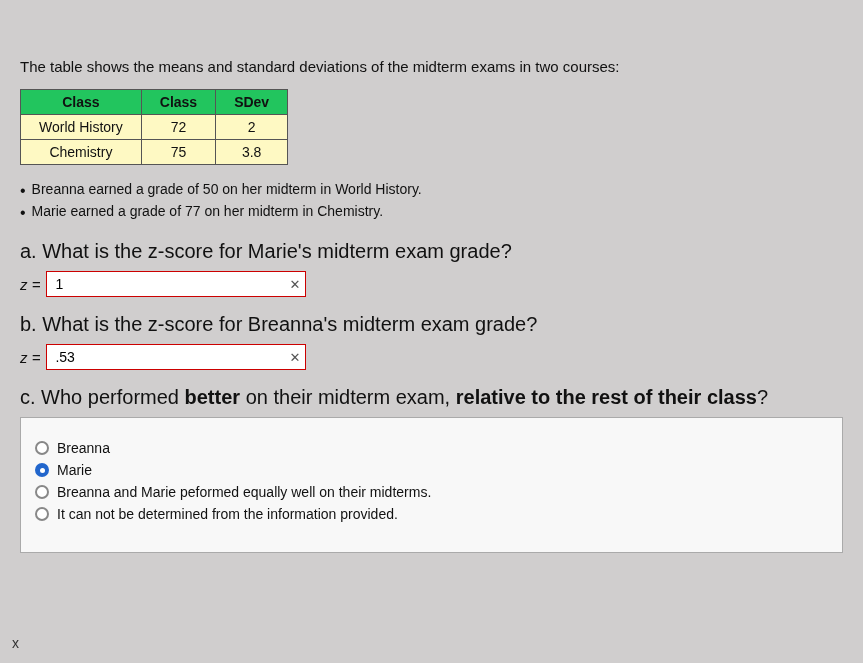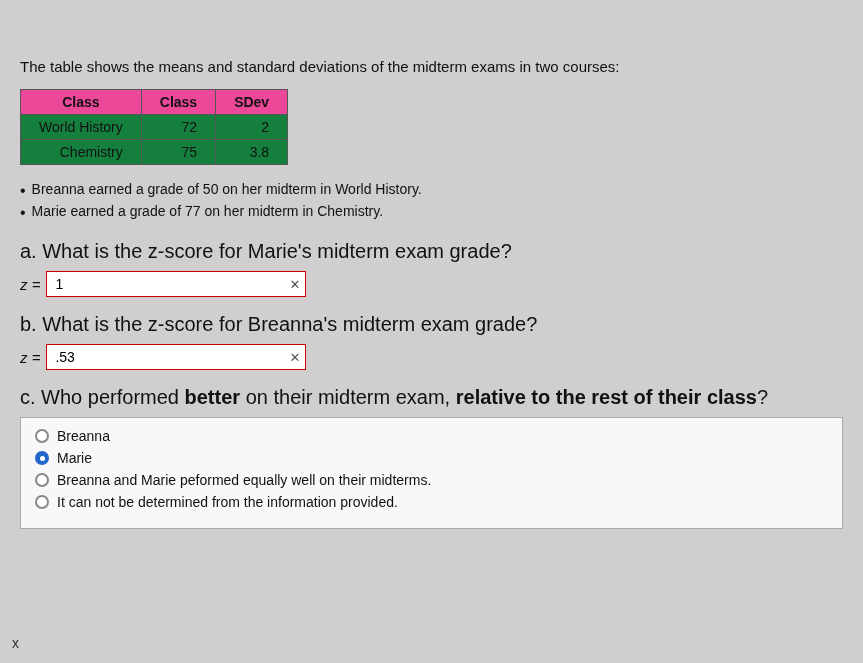--- a/index.html
+++ b/index.html
@@ -31,27 +31,26 @@
       font-size: 14px;
     }
 
     table th, table td {
       border: 1px solid #555;
       padding: 4px 18px;
       text-align: center;
     }
 
     table th {
-      background: #ec4899;
+      background: #22c55e;
       font-weight: bold;
     }
 
     table td {
-      background: #15803d;
-      text-align: right;
+      background: #fef9c3;
     }
 
     
     .bullet-section {
       margin-bottom: 18px;
     }
 
     .bullet-item {
       display: flex;
       align-items: flex-start;
@@ -112,21 +111,21 @@
       font-size: 13px;
       color: #555;
       padding: 0;
       line-height: 1;
     }
 
     
     .part-c-container {
       border: 1px solid #aaa;
       background: #f8f8f8;
-      padding: 10px 14px;
+      padding: 22px 14px;
       font-size: 14px;
     }
 
     .radio-option {
       display: flex;
       align-items: center;
       margin-bottom: 6px;
       gap: 8px;
       cursor: pointer;
     }

